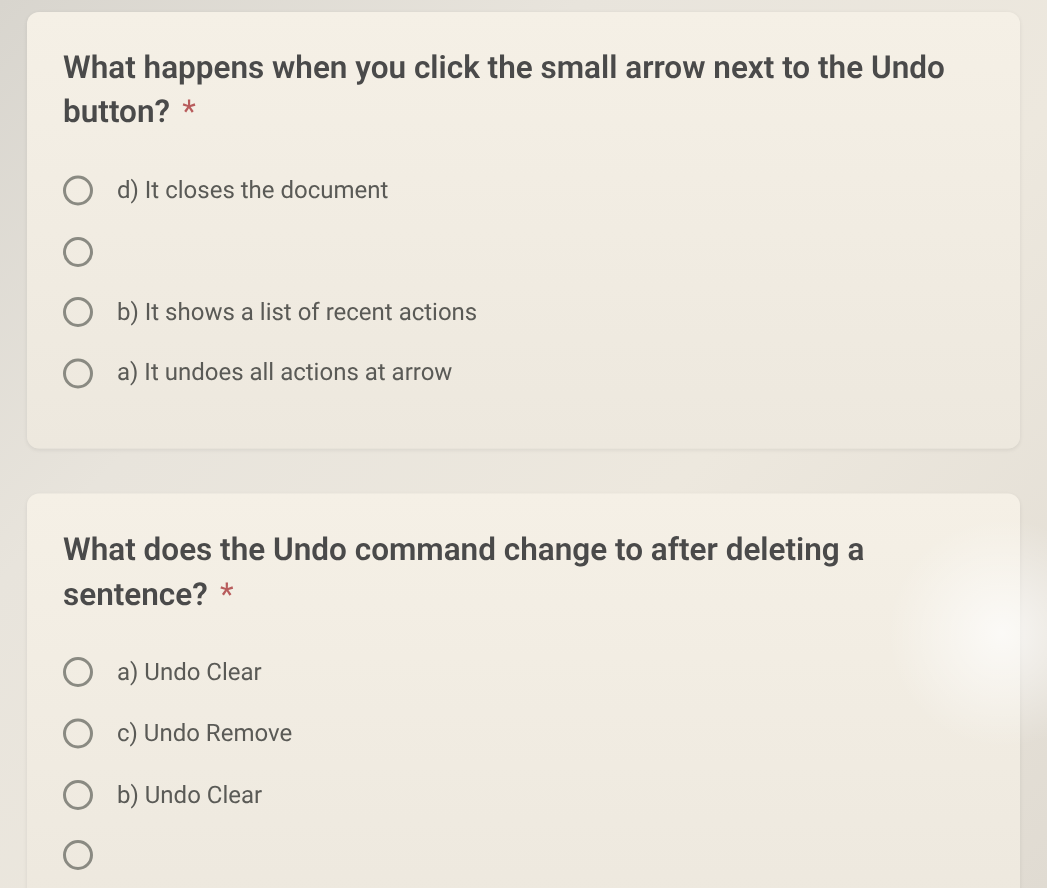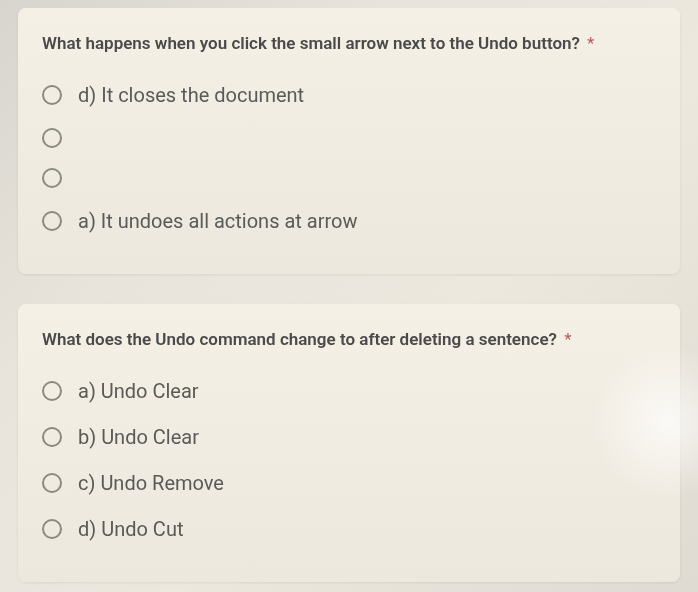--- a/index.html
+++ b/index.html
@@ -21,21 +21,21 @@
       padding: 24px 24px 20px 24px;
       margin: 8px 18px 30px 18px;
       box-shadow: 0 1px 3px rgba(0,0,0,0.08);
     }
     .question-card:last-child {
       background: linear-gradient(180deg, #ebe9e4 0%, #e0dcd5 100%);
       margin-bottom: 0;
       padding-bottom: 40px;
     }
     .question-title {
-      font-size: 17px;
+      font-size: 21px;
       font-weight: 600;
       color: #4a4a4a;
       margin-bottom: 26px;
       line-height: 1.4;
     }
     .required-marker {
       color: #b85c5c;
       margin-left: 3px;
       font-weight: 400;
     }
@@ -47,21 +47,21 @@
     }
     .radio-circle {
       width: 20px;
       height: 20px;
       border: 2px solid #8a8a82;
       border-radius: 50%;
       margin-right: 16px;
       flex-shrink: 0;
     }
     .option-label {
-      font-size: 20px;
+      font-size: 16px;
       color: #5a5a56;
       line-height: 1.3;
     }
     .question-card:last-child .option-label {
       color: #6a6a64;
     }
     .question-card:last-child .radio-circle {
       border-color: #9a9a92;
     }
     .glare {
@@ -85,44 +85,44 @@
 
   <div class="option-row">
     <div class="radio-circle"></div>
     <div class="option-label">d) It closes the document</div>
   </div>
   <div class="option-row">
     <div class="radio-circle"></div>
   </div>
   <div class="option-row">
     <div class="radio-circle"></div>
+    <div class="option-label">b) It shows a list of recent actions</div>
   </div>
   <div class="option-row">
     <div class="radio-circle"></div>
     <div class="option-label">a) It undoes all actions at arrow</div>
   </div>
 </div>
 
 <div class="question-card">
   <div class="question-title">
     <span>What does the Undo command change to after deleting a sentence?</span>
     <span class="required-marker">*</span>
   </div>
 
   <div class="option-row">
     <div class="radio-circle"></div>
     <div class="option-label">a) Undo Clear</div>
   </div>
   <div class="option-row">
     <div class="radio-circle"></div>
+    <div class="option-label">c) Undo Remove</div>
+  </div>
+  <div class="option-row">
+    <div class="radio-circle"></div>
     <div class="option-label">b) Undo Clear</div>
   </div>
   <div class="option-row">
     <div class="radio-circle"></div>
-    <div class="option-label">c) Undo Remove</div>
-  </div>
-  <div class="option-row">
-    <div class="radio-circle"></div>
-    <div class="option-label">d) Undo Cut</div>
   </div>
 </div>
 
 <div class="glare"></div>
 
 </body></html>

